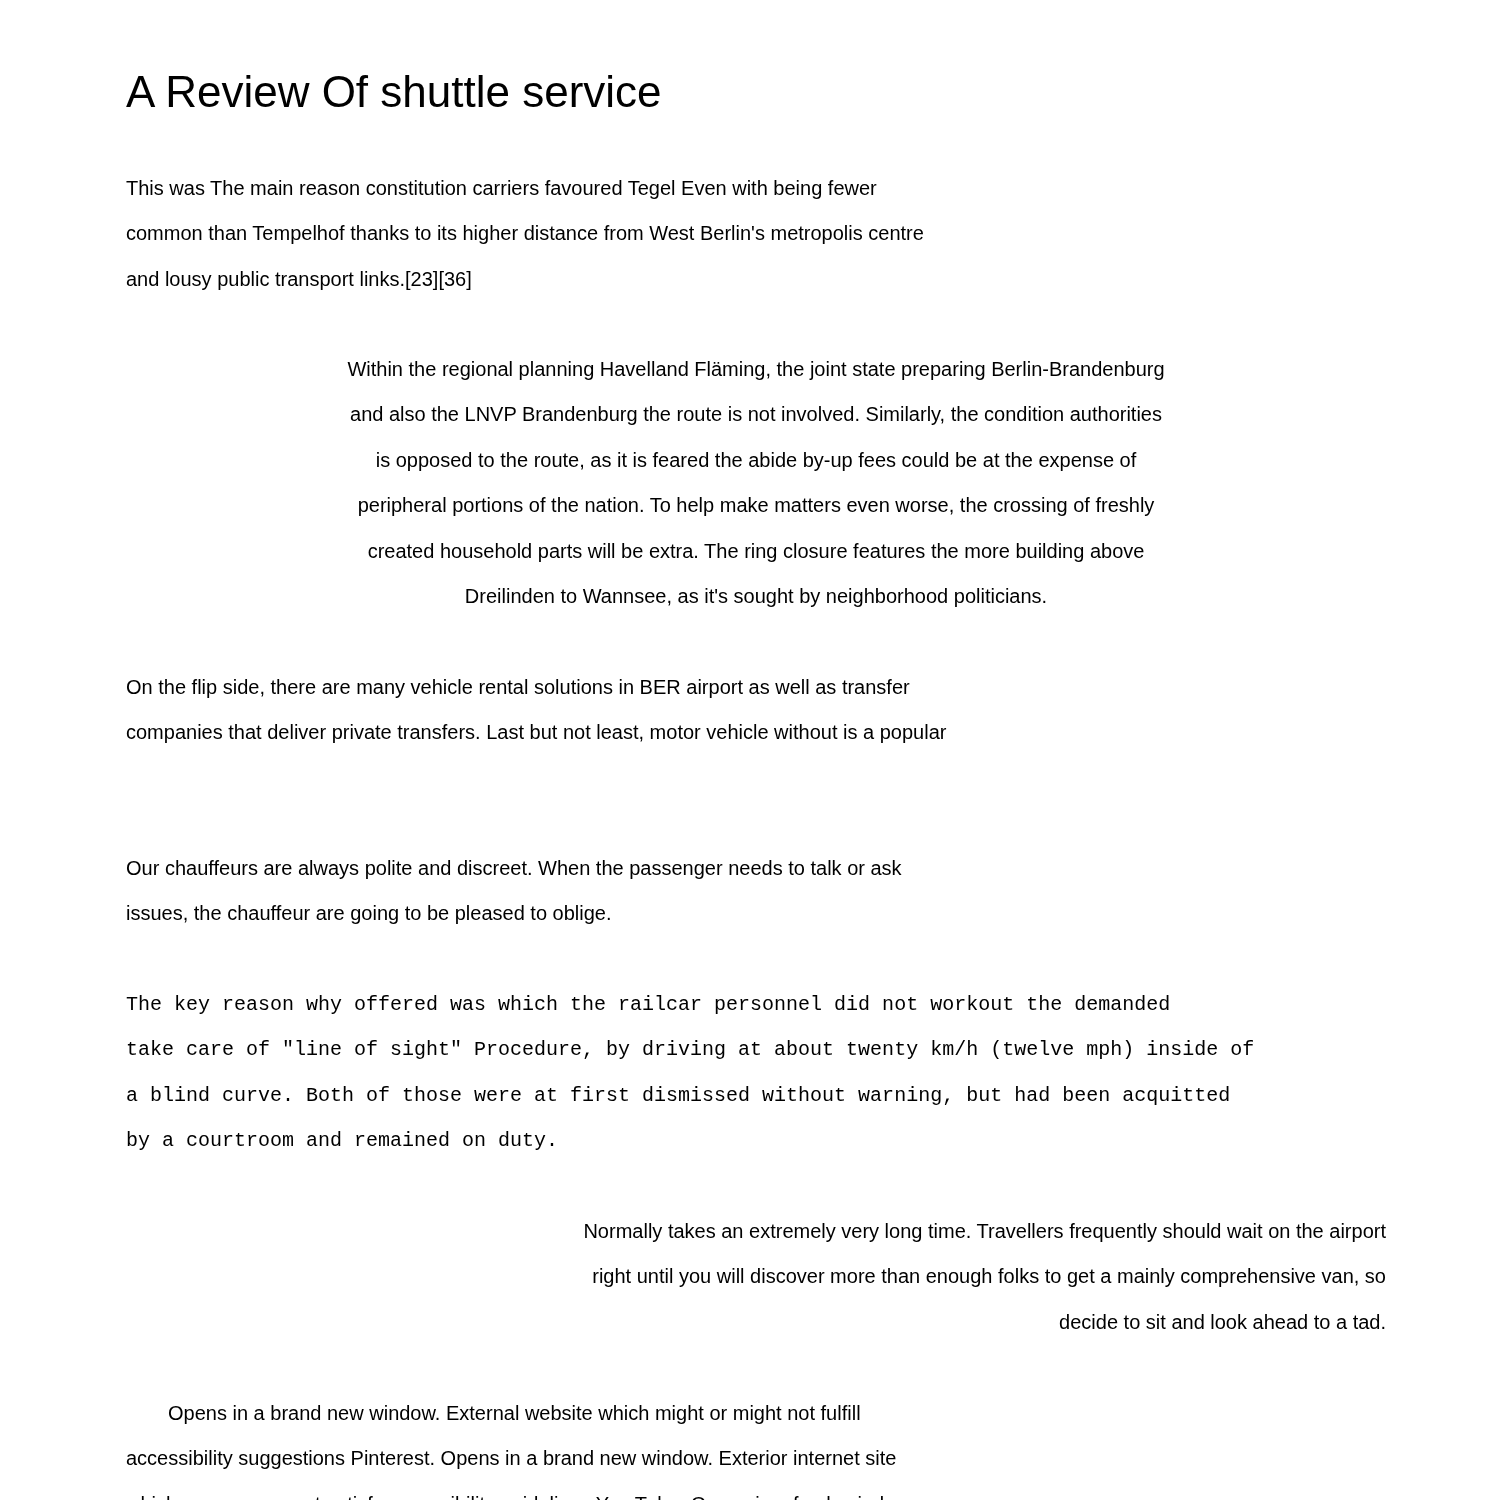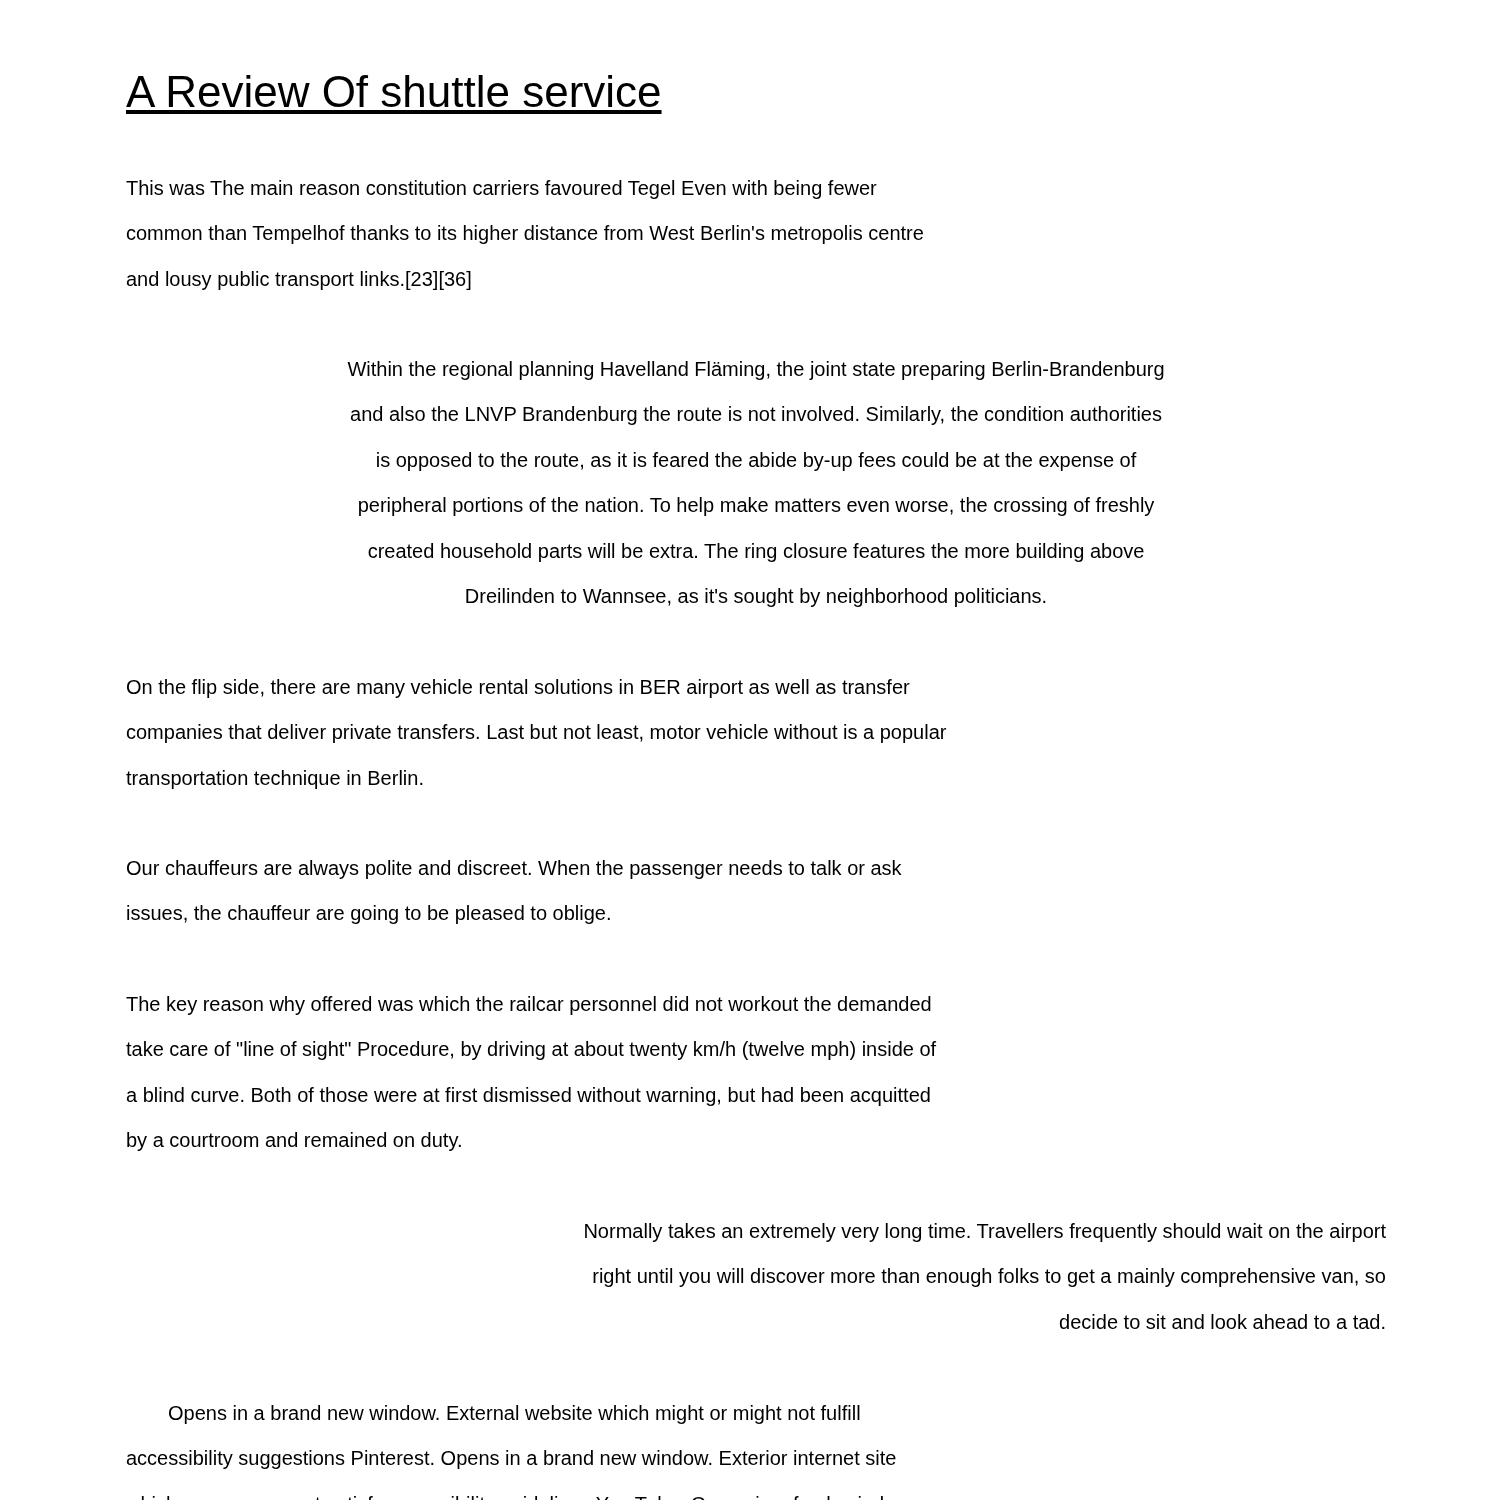--- a/index.html
+++ b/index.html
@@ -23,21 +23,20 @@
     }
     .title {
       position: absolute;
       top: 66px;
       left: 0;
       margin: 0;
       font-weight: normal;
       font-size: 44px;
       line-height: 52px;
       white-space: nowrap;
-      text-decoration: underline;
     }
     .para {
       position: absolute;
       left: 0;
       margin: 0;
       font-size: 20px;
       line-height: 45.4px;
       width: 1260px;
     }
     .line {
@@ -65,29 +64,28 @@
     <span class="line">and also the LNVP Brandenburg the route is not involved. Similarly, the condition authorities</span>
     <span class="line">is opposed to the route, as it is feared the abide by-up fees could be at the expense of</span>
     <span class="line">peripheral portions of the nation. To help make matters even worse, the crossing of freshly</span>
     <span class="line">created household parts will be extra. The ring closure features the more building above</span>
     <span class="line">Dreilinden to Wannsee, as it's sought by neighborhood politicians.</span>
   </p>
 
   <p class="para" style="top:665px;">
     <span class="line">On the flip side, there are many vehicle rental solutions in BER airport as well as transfer</span>
     <span class="line">companies that deliver private transfers. Last but not least, motor vehicle without is a popular</span>
-    <span class="line">transportation technique in Berlin.</span>
   </p>
 
   <p class="para" style="top:846px;">
     <span class="line">Our chauffeurs are always polite and discreet. When the passenger needs to talk or ask</span>
     <span class="line">issues, the chauffeur are going to be pleased to oblige.</span>
   </p>
 
-  <p class="para" style="top:982px;">
+  <p class="para" style="top:982px;font-family:Liberation Mono, monospace;">
     <span class="line">The key reason why offered was which the railcar personnel did not workout the demanded</span>
     <span class="line">take care of "line of sight" Procedure, by driving at about twenty km/h (twelve mph) inside of</span>
     <span class="line">a blind curve. Both of those were at first dismissed without warning, but had been acquitted</span>
     <span class="line">by a courtroom and remained on duty.</span>
   </p>
 
   <p class="para" style="top:1209px;text-align:right;">
     <span class="line">Normally takes an extremely very long time. Travellers frequently should wait on the airport</span>
     <span class="line">right until you will discover more than enough folks to get a mainly comprehensive van, so</span>
     <span class="line">decide to sit and look ahead to a tad.</span>

